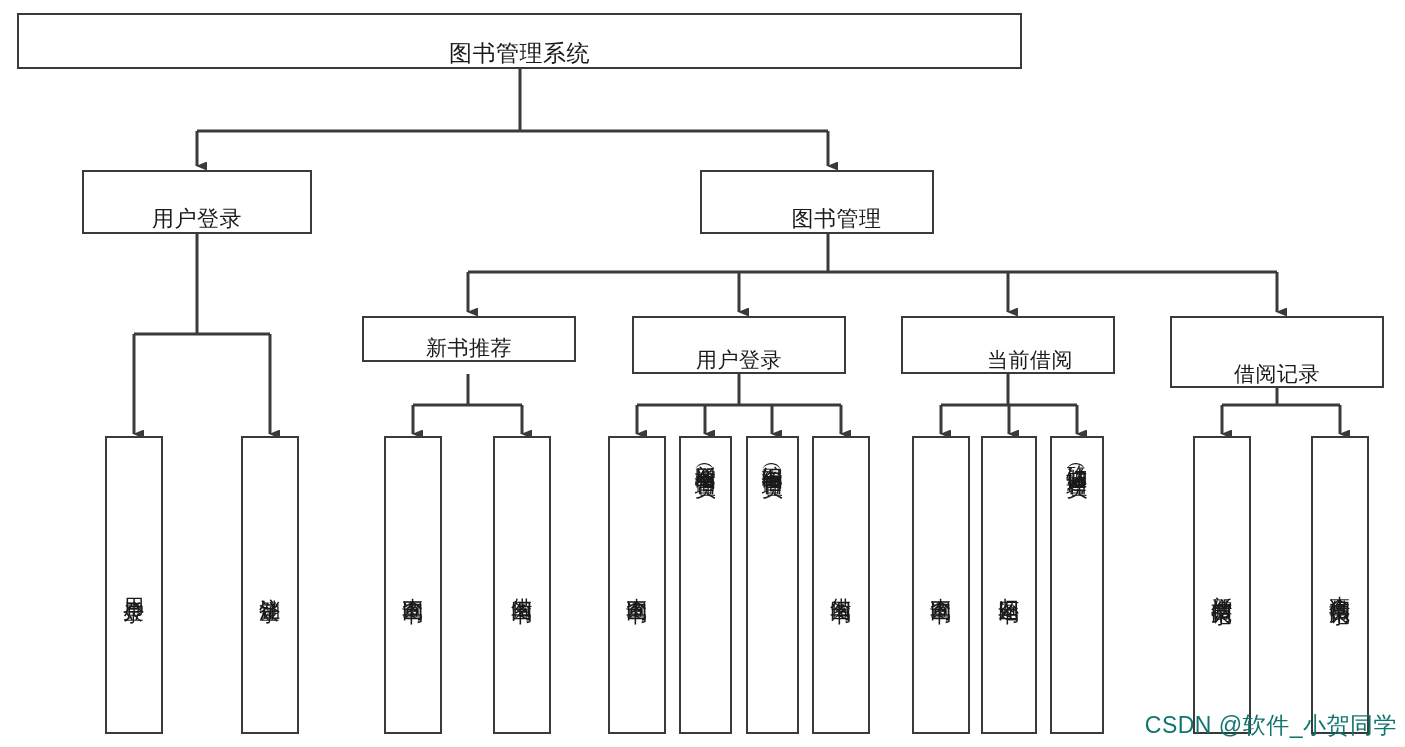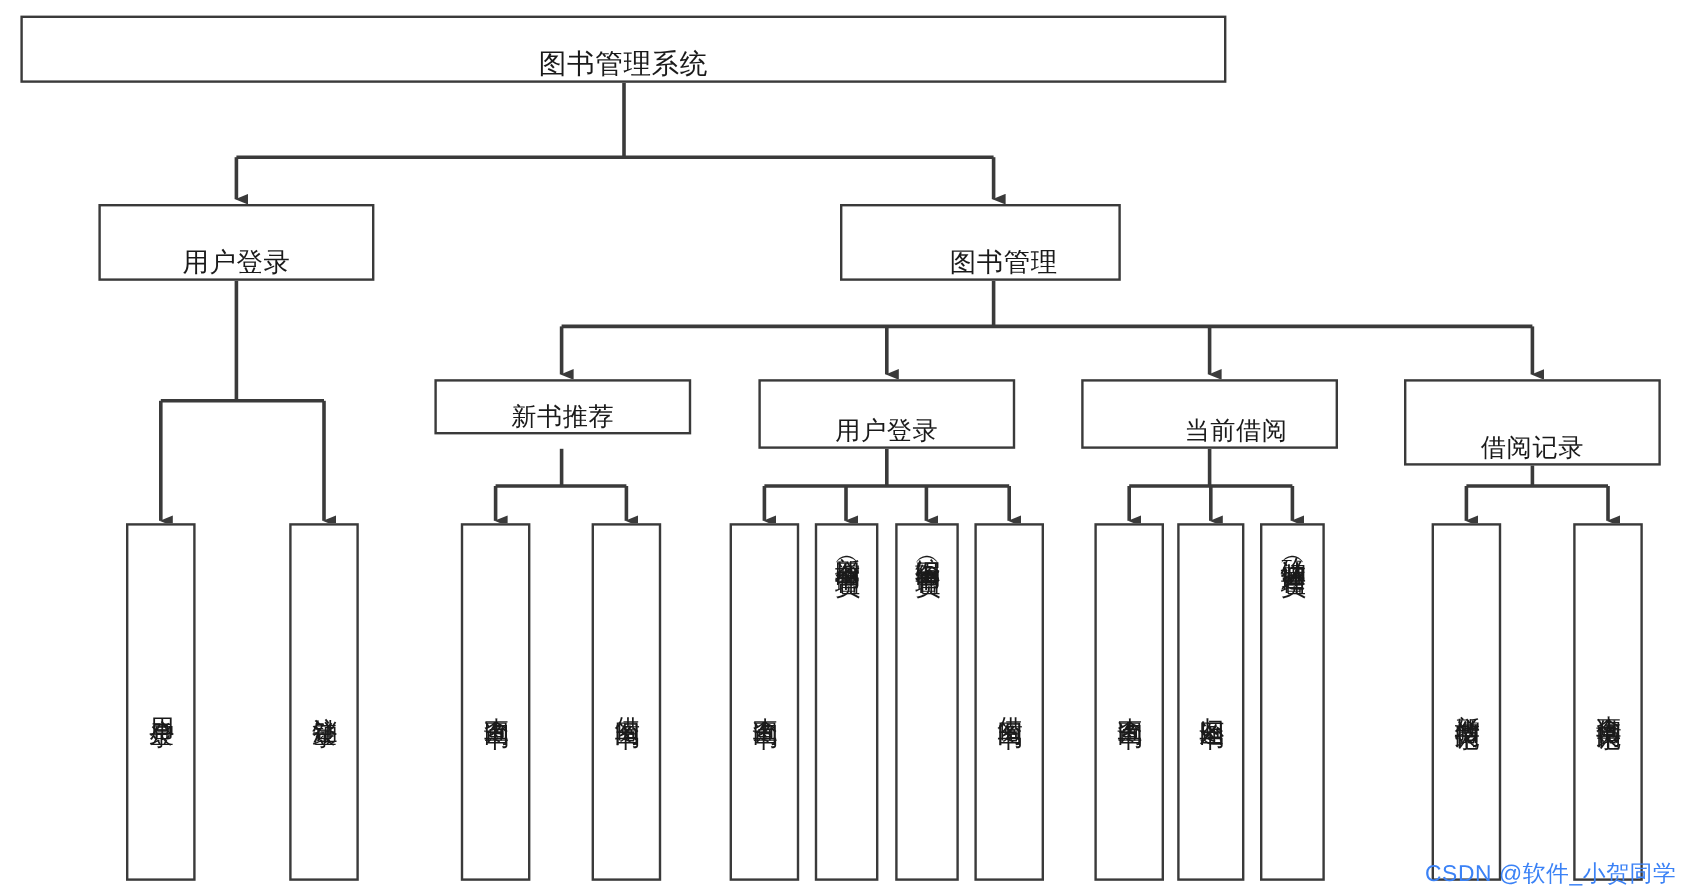--- a/index.html
+++ b/index.html
@@ -65,22 +65,22 @@
     white-space: nowrap;
   }
   .node-leaf.leaf-short {
     align-items: center;
     padding-top: 0;
   }
   #watermark {
     position: absolute;
     right: 8px;
     bottom: 6px;
-    font-size: 19px;
-    color: #3b82f6;
+    font-size: 23px;
+    color: #0f766e;
     white-space: nowrap;
     letter-spacing: 0.5px;
   }
 </style>
 </head>
 <body>
 
 <div id="diagram-root">
 
   <svg id="edge-layer" width="1405" height="747" viewBox="0 0 1405 747" xmlns="http://www.w3.org/2000/svg">

